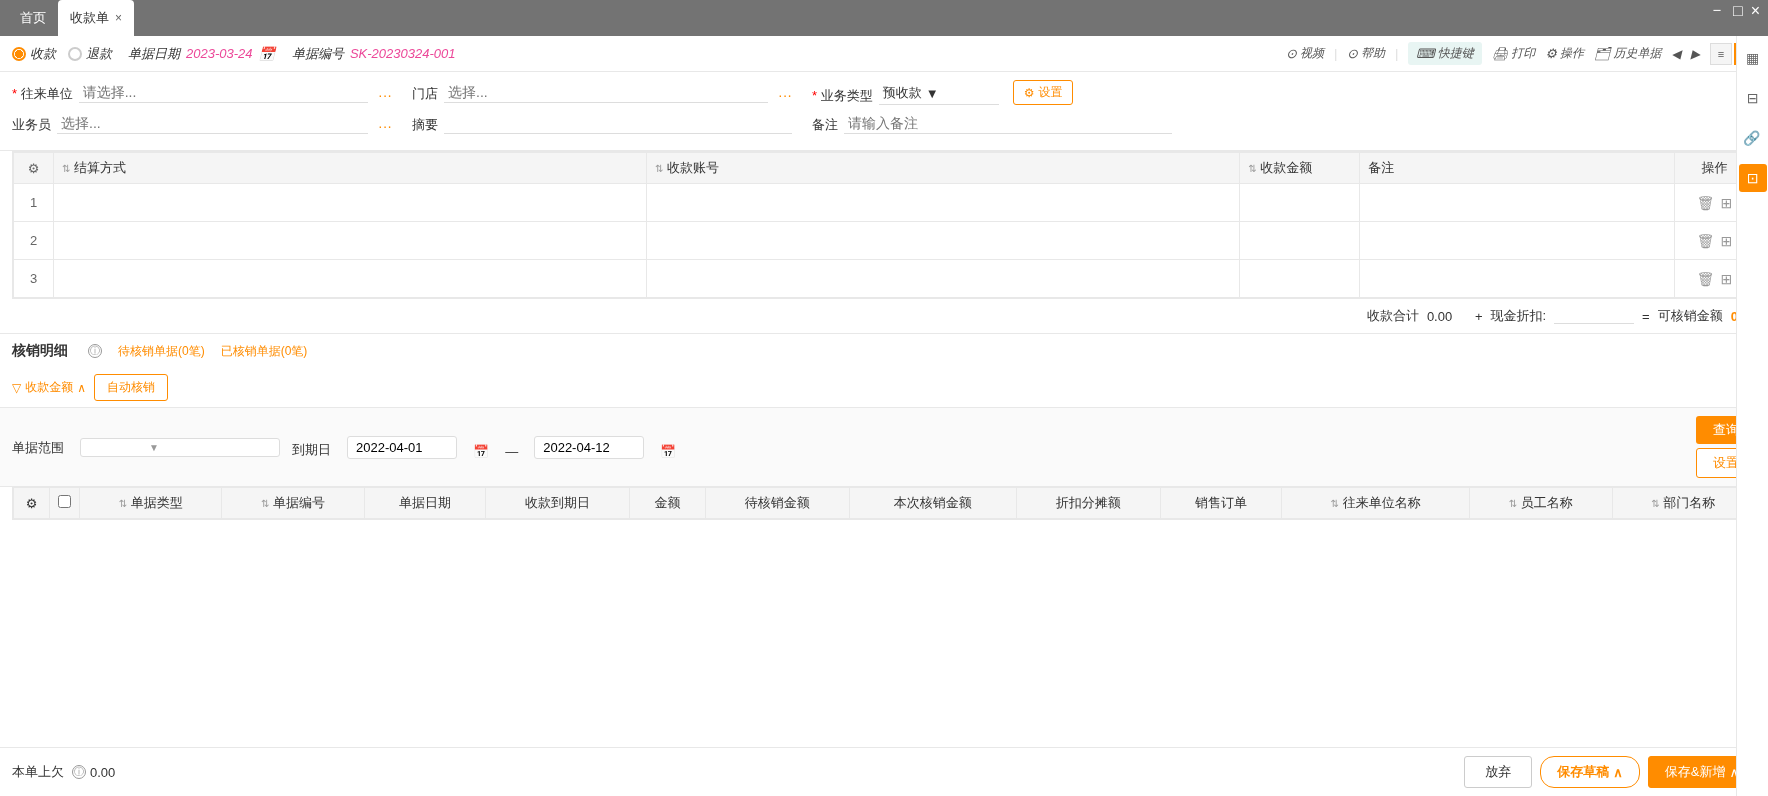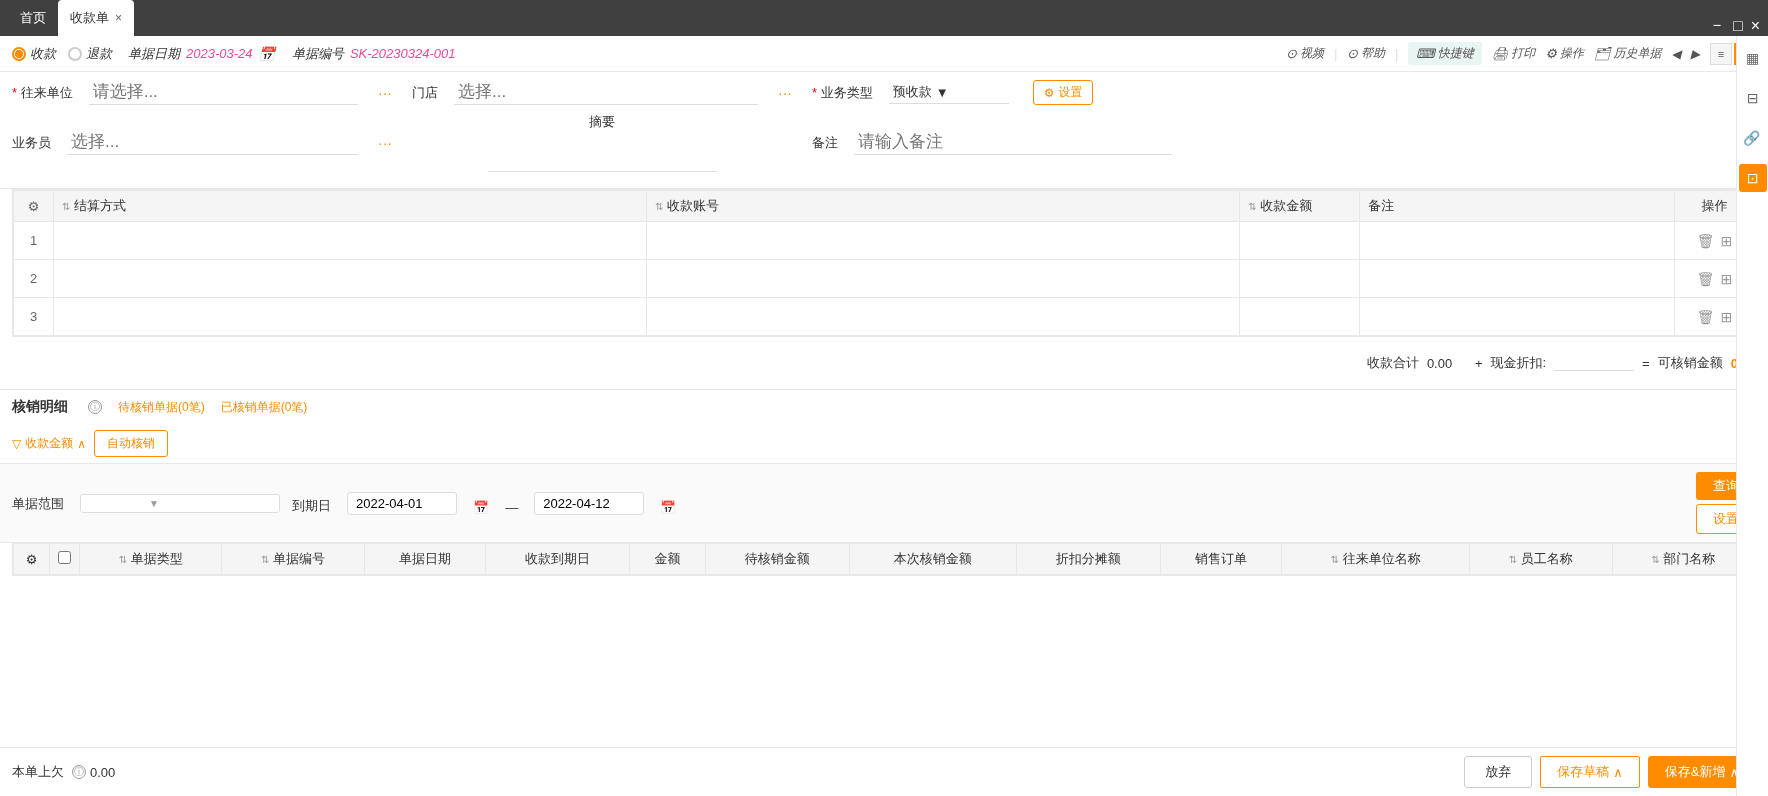--- a/index.html
+++ b/index.html
@@ -1,22 +1,22 @@
 <!DOCTYPE html>
 <html><head>
   <meta charset="utf-8">
   <style>
     * { box-sizing: border-box; margin: 0; padding: 0; }
     body { font-family: 'Microsoft YaHei', Arial, sans-serif; font-size: 13px; background: #f0f2f5; color: #333; }
     
     
     .top-nav {
       display: flex;
-      align-items: flex-end;
-      background: #404040;
+      align-items: flex-start;
+      background: #737373;
       height: 36px;
       padding: 0 8px;
     }
     .nav-tab {
       display: flex;
       align-items: center;
       height: 36px;
       padding: 0 12px;
       color: #fff;
       font-size: 13px;
@@ -136,39 +136,39 @@
       border-bottom: 1px solid #e8e8e8;
     }
     .form-row {
       display: flex;
       align-items: center;
       gap: 0;
       margin-bottom: 8px;
     }
     .form-field {
       display: flex;
-      align-items: center;
+      align-items: flex-end;
       flex: 1;
-      gap: 16px;
+      gap: 6px;
     }
     .form-field label {
       white-space: nowrap;
       color: #333;
       font-size: 13px;
     }
     .form-field label.required::before {
       content: '* ';
       color: #f00;
     }
     .form-input {
       flex: 1;
       border: none;
       border-bottom: 1px solid #ddd;
       padding: 2px 4px;
-      font-size: 17px;
+      font-size: 14px;
       color: #999;
       outline: none;
       background: transparent;
     }
     .more-btn {
       color: #ff8c00;
       cursor: pointer;
       font-size: 14px;
       margin-left: 4px;
     }
@@ -222,21 +222,21 @@
     .data-table .row-num { text-align: center; color: #666; width: 40px; }
     .data-table .col-action { width: 80px; text-align: center; }
     .row-actions { display: flex; gap: 6px; justify-content: center; }
     .row-action-btn { color: #999; cursor: pointer; font-size: 14px; }
 
     
     .summary-row {
       display: flex;
       align-items: center;
       justify-content: flex-end;
-      padding: 17px 12px;
+      padding: 8px 12px;
       gap: 8px;
       font-size: 13px;
       border-bottom: 1px solid #e8e8e8;
     }
     .summary-row .label { color: #333; }
     .summary-row .value { color: #333; min-width: 40px; }
     .summary-row .highlight { color: #ff8c00; font-weight: bold; }
     .summary-input {
       border: none;
       border-bottom: 1px solid #ddd;
@@ -420,26 +420,27 @@
       padding: 6px 20px;
       border-radius: 3px;
       cursor: pointer;
       font-size: 13px;
     }
     .btn-save-draft {
       background: #fff;
       border: 1px solid #ff8c00;
       color: #ff8c00;
       padding: 6px 16px;
-      border-radius: 2px;
+      border-radius: 14px;
       cursor: pointer;
       font-size: 13px;
       display: flex;
       align-items: center;
       gap: 4px;
+      font-weight: bold;
     }
     .btn-save-new {
       background: #ff8c00;
       border: 1px solid #ff8c00;
       color: #fff;
       padding: 6px 16px;
       border-radius: 3px;
       cursor: pointer;
       font-size: 13px;
       display: flex;
@@ -588,21 +589,21 @@
     </div>
     <div class="form-row">
 
       <div class="form-field" style="max-width:380px;">
         <label>业务员</label>
         <input class="form-input" type="text" placeholder="选择..." style="">
         <span class="more-btn">···</span>
       </div>
       <div class="field-divider"></div>
 
-      <div class="form-field" style="max-width:380px;flex-direction:column;">
+      <div class="form-field" style="max-width:380px;">
         <label>摘要</label>
         <input class="form-input" type="text" style="">
       </div>
       <div class="field-divider"></div>
 
       <div class="form-field" style="max-width:360px;">
         <label>备注</label>
         <input class="form-input" type="text" placeholder="请输入备注" style="">
       </div>
     </div>

